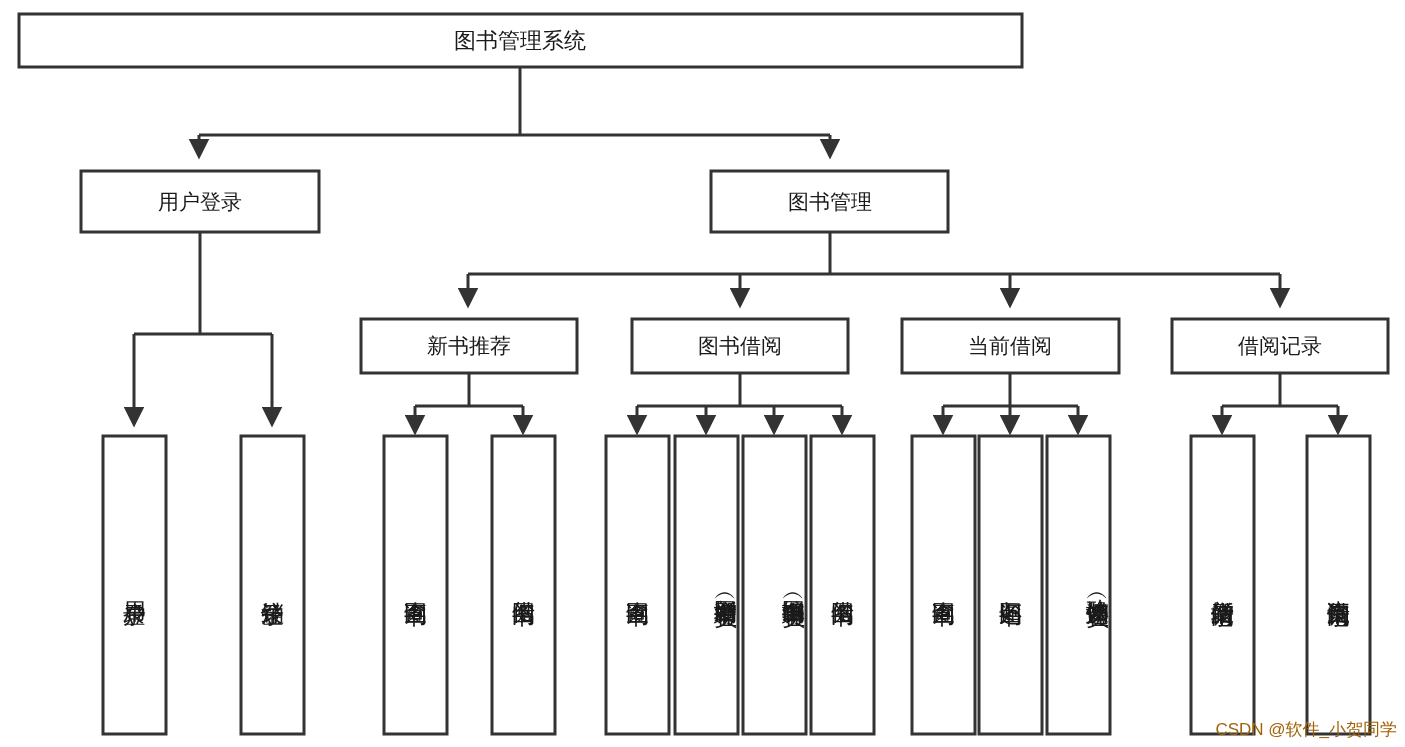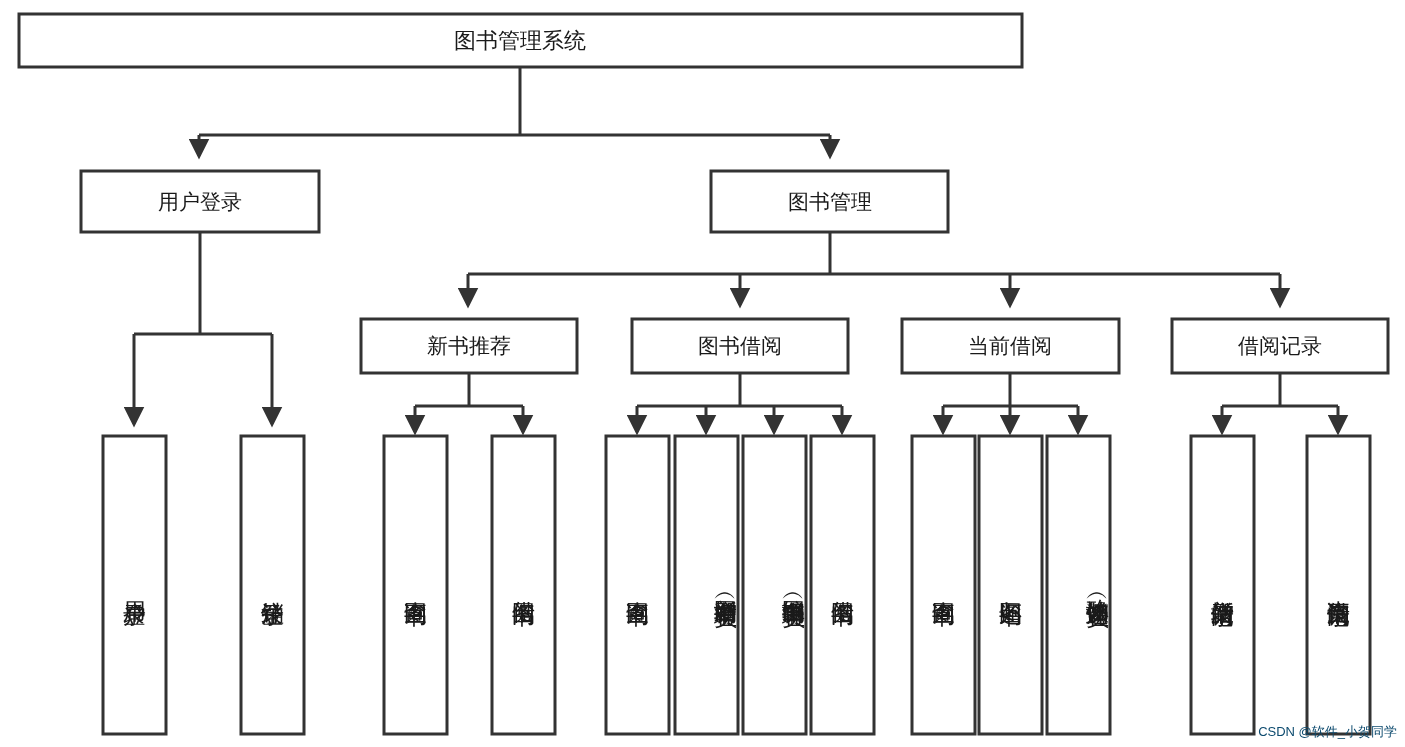--- a/index.html
+++ b/index.html
@@ -63,22 +63,22 @@
     justify-content: center;
     text-align: center;
     white-space: normal;
     pointer-events: none;
   }
   .watermark {
     position: absolute;
     right: 8px;
     bottom: 6px;
     font-family: "Liberation Sans", "DejaVu Sans", sans-serif;
-    font-size: 13px;
-    color: #0c4a6e;
+    font-size: 17px;
+    color: #a16207;
     white-space: nowrap;
   }
 </style>
 </head>
 <body>
 
 <div id="diagram-root">
 
   <svg class="diagram" viewBox="0 0 1405 747" xmlns="http://www.w3.org/2000/svg">
 

